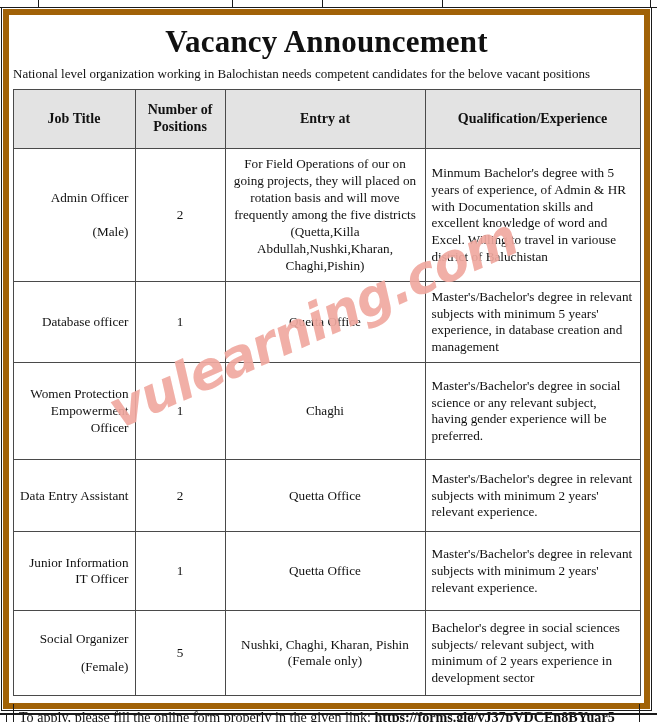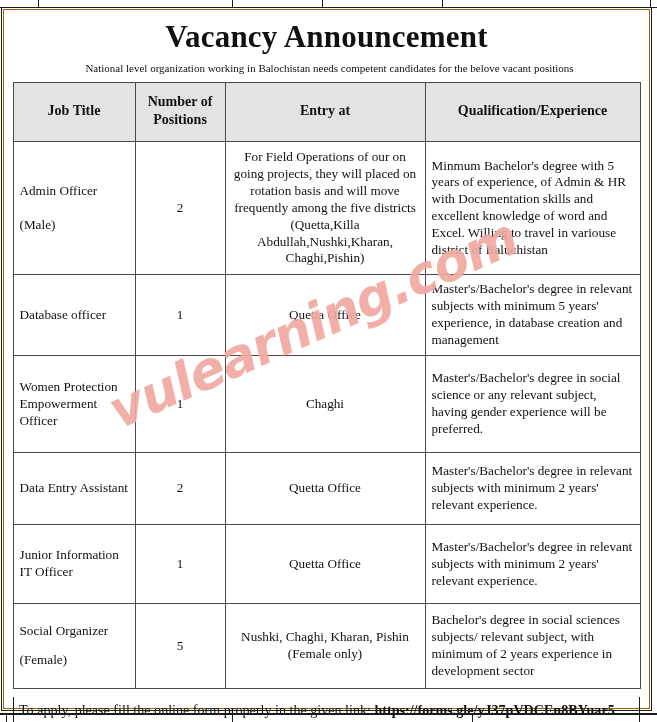--- a/index.html
+++ b/index.html
@@ -54,42 +54,41 @@
     border-left: 1px solid #1a1a1a;
   }
 
   .sheet {
     position: absolute;
     top: 9px;
     left: 3px;
     width: 647px;
     height: 700px;
     box-sizing: border-box;
-    border: 1px solid #a16207;
+    border: 6px solid #a16207;
     outline: 1px solid #1a1a1a;
     outline-offset: 1px;
     background: #ffffff;
     padding: 0;
   }
 
   .title {
     text-align: center;
     font-size: 31px;
     font-weight: bold;
     letter-spacing: 0.2px;
     line-height: 1.05;
     margin: 11px 0 0 0;
     font-family: "Liberation Serif", "DejaVu Serif", serif;
   }
 
   .subtitle {
-    text-align: center;
-    font-size: 11px;
+    font-size: 13px;
     line-height: 1.15;
-    margin: 8px 6px 7px 12px;
+    margin: 8px 6px 7px 4px;
     white-space: nowrap;
   }
 
   table.vac {
     border-collapse: collapse;
     width: 627px;
     margin: 8px auto;
     table-layout: fixed;
   }
   table.vac th, table.vac td {
@@ -106,21 +105,21 @@
     font-size: 14px;
     height: 52px;
     padding-top: 2px;
   }
   .col-title  { width: 122px; }
   .col-num    { width: 90px; }
   .col-based  { width: 200px; }
   .col-qual   { width: 215px; }
 
   td.c-title {
-    text-align: left;
+    text-align: right;
   }
   td.c-title .sub-line {
     display: block;
     margin-top: 17px;
   }
   td.c-num {
     text-align: center;
     font-size: 13.5px;
   }
   td.c-based {

